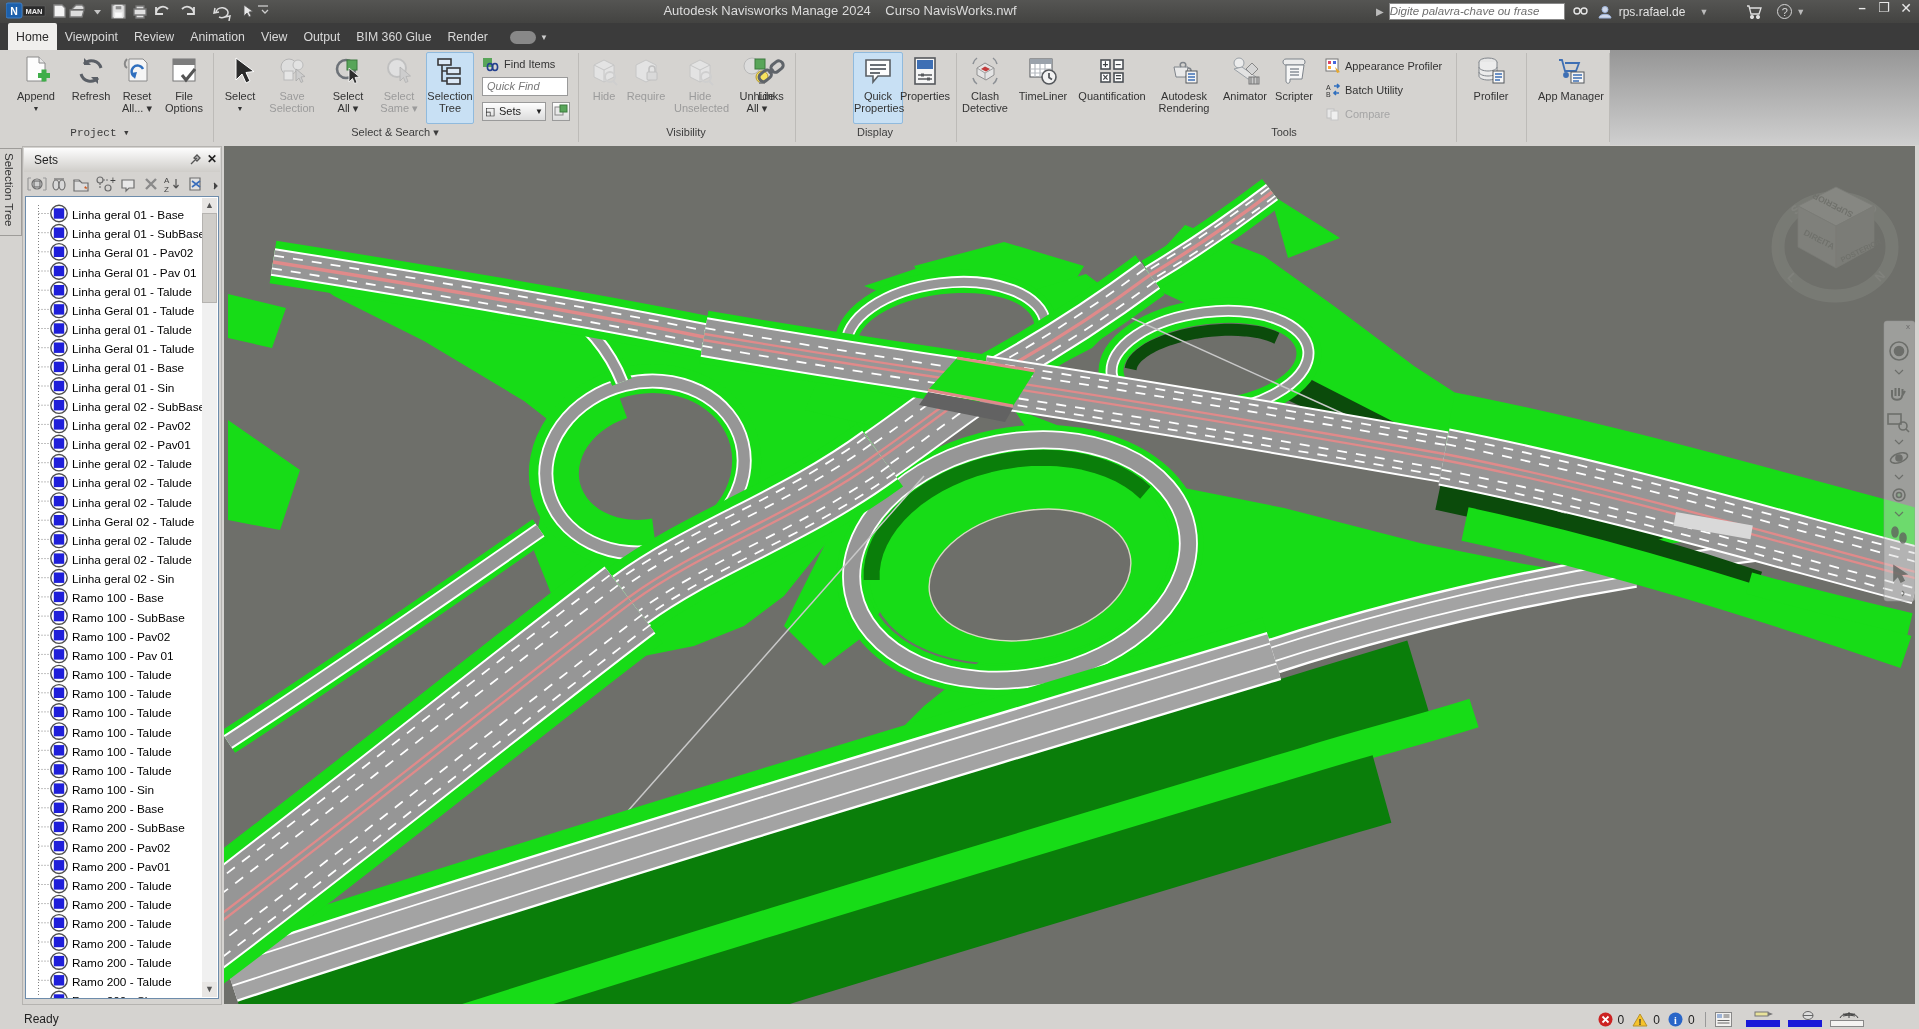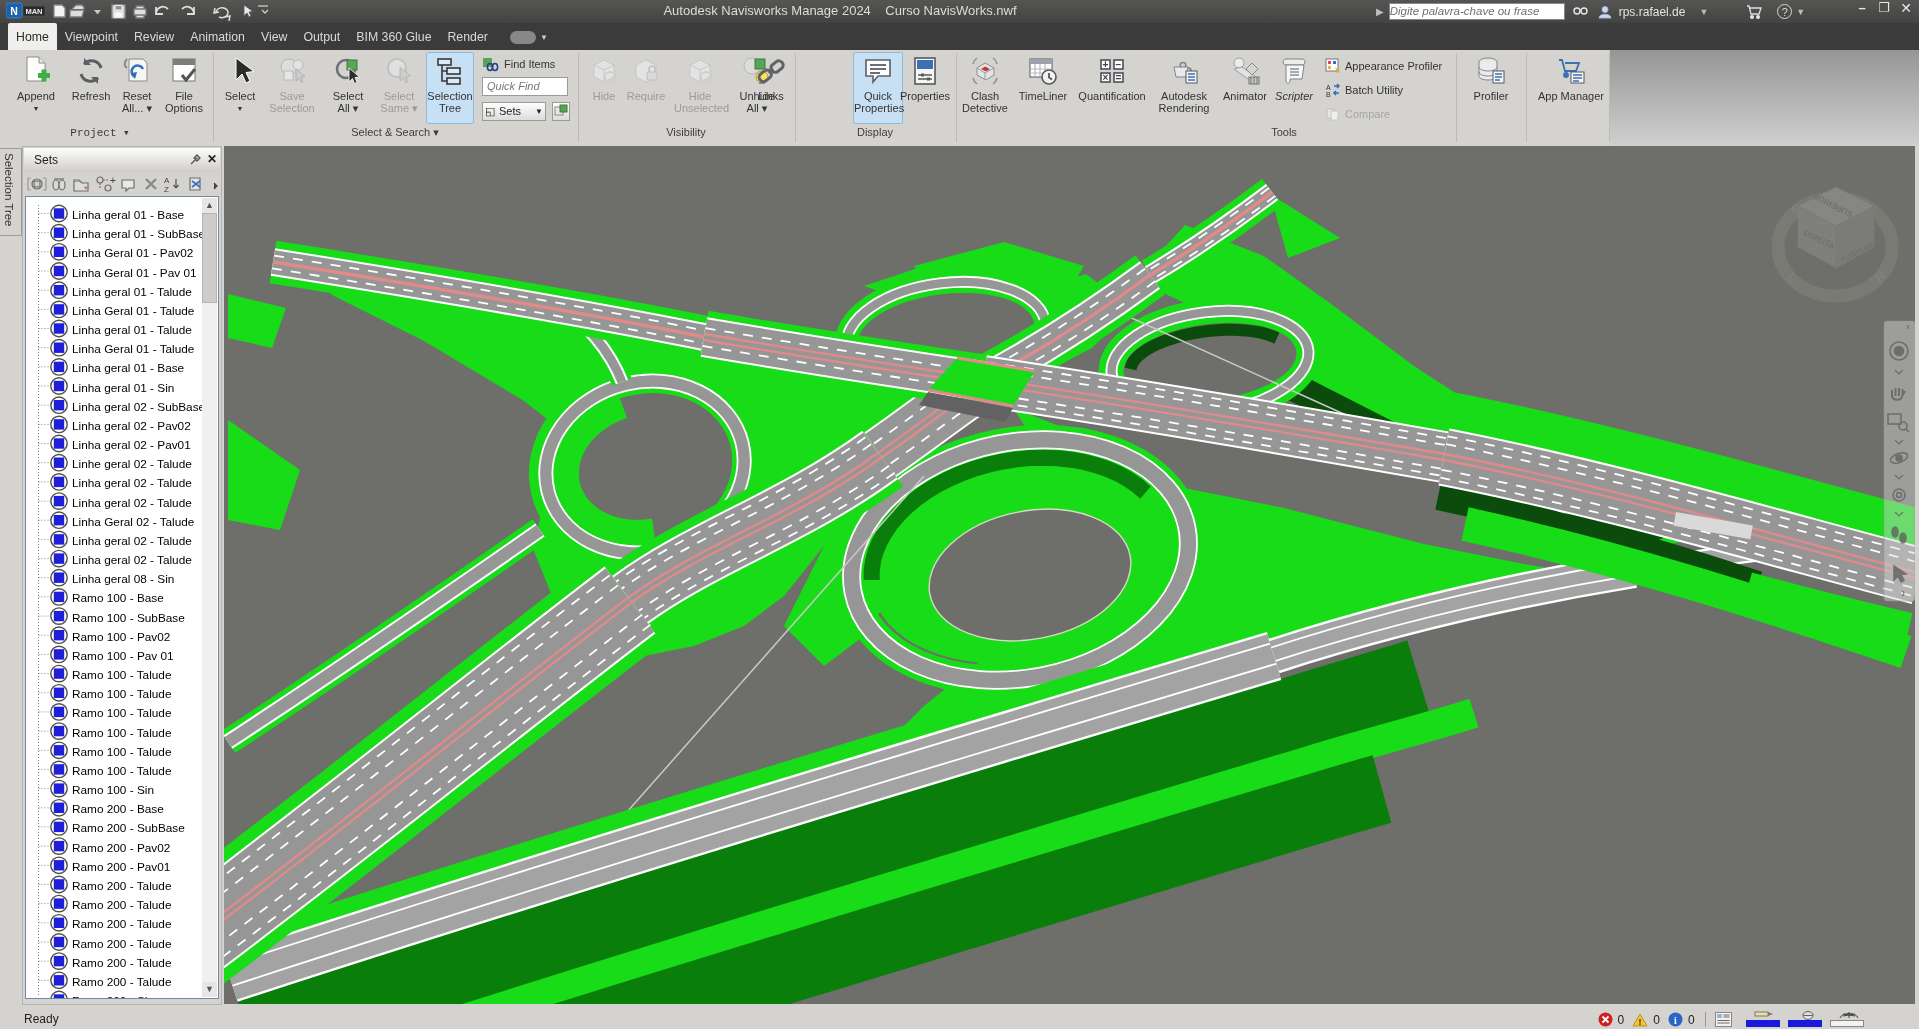--- a/index.html
+++ b/index.html
@@ -341,21 +341,21 @@
       <div class="bigbtn" style="left:1218px;width:54px;">
         <div class="ic"><svg width="32" height="32" viewBox="0 0 32 32">
             <circle cx="10" cy="8" r="5" fill="#ececec" stroke="#9aa0a6"></circle>
             <path d="M5,14 l8,-2 l14,10 l-8,2 z" fill="#e2e2e2" stroke="#9aa0a6"></path>
             <path d="M17,14 l6,-6 l6,6 l-6,6 z" fill="#d5d5d5" stroke="#888"></path>
             <rect x="20" y="22" width="10" height="7" fill="#c9c9c9" stroke="#777"></rect>
             <path d="M22,22 v7 M25,22 v7 M28,22 v7" stroke="#777"></path>
           </svg></div>
         <div>Animator</div>
       </div>
-      <div class="bigbtn" style="left:1269px;width:50px;font-style:italic;">
+      <div class="bigbtn" style="left:1269px;width:50px;">
         <div class="ic"><svg width="32" height="32" viewBox="0 0 32 32">
             <path d="M8,4 c-4,0 -4,6 0,6 h16 c4,0 4,-6 0,-6 z" fill="#ececec" stroke="#7d838a"></path>
             <path d="M8,10 v16 c0,3 4,3 4,0 v-2 h12 l2,-14 z" fill="#f7f7f7" stroke="#7d838a"></path>
             <path d="M12,14 h9 M12,17 h9 M12,20 h9" stroke="#8b9199" stroke-width="1.4"></path>
           </svg></div>
         <div>Scripter</div>
       </div>
       <div class="smallrow" style="left:1325px;top:8px;">
         <svg width="16" height="16" viewBox="0 0 16 16">
           <rect x="1" y="1" width="12" height="12" fill="#fff" stroke="#777"></rect>
@@ -627,21 +627,21 @@
 <div class="row" style="top:315.2px">
           <span class="txt">Linha Geral 02 - Talude</span>
         </div>
 <div class="row" style="top:334.4px">
           <span class="txt">Linha geral 02 - Talude</span>
         </div>
 <div class="row" style="top:353.6px">
           <span class="txt">Linha geral 02 - Talude</span>
         </div>
 <div class="row" style="top:372.7px">
-          <span class="txt">Linha geral 08 - Sin</span>
+          <span class="txt">Linha geral 02 - Sin</span>
         </div>
 <div class="row" style="top:391.9px">
           <span class="txt">Ramo 100 - Base</span>
         </div>
 <div class="row" style="top:411.1px">
           <span class="txt">Ramo 100 - SubBase</span>
         </div>
 <div class="row" style="top:430.2px">
           <span class="txt">Ramo 100 - Pav02</span>
         </div>

